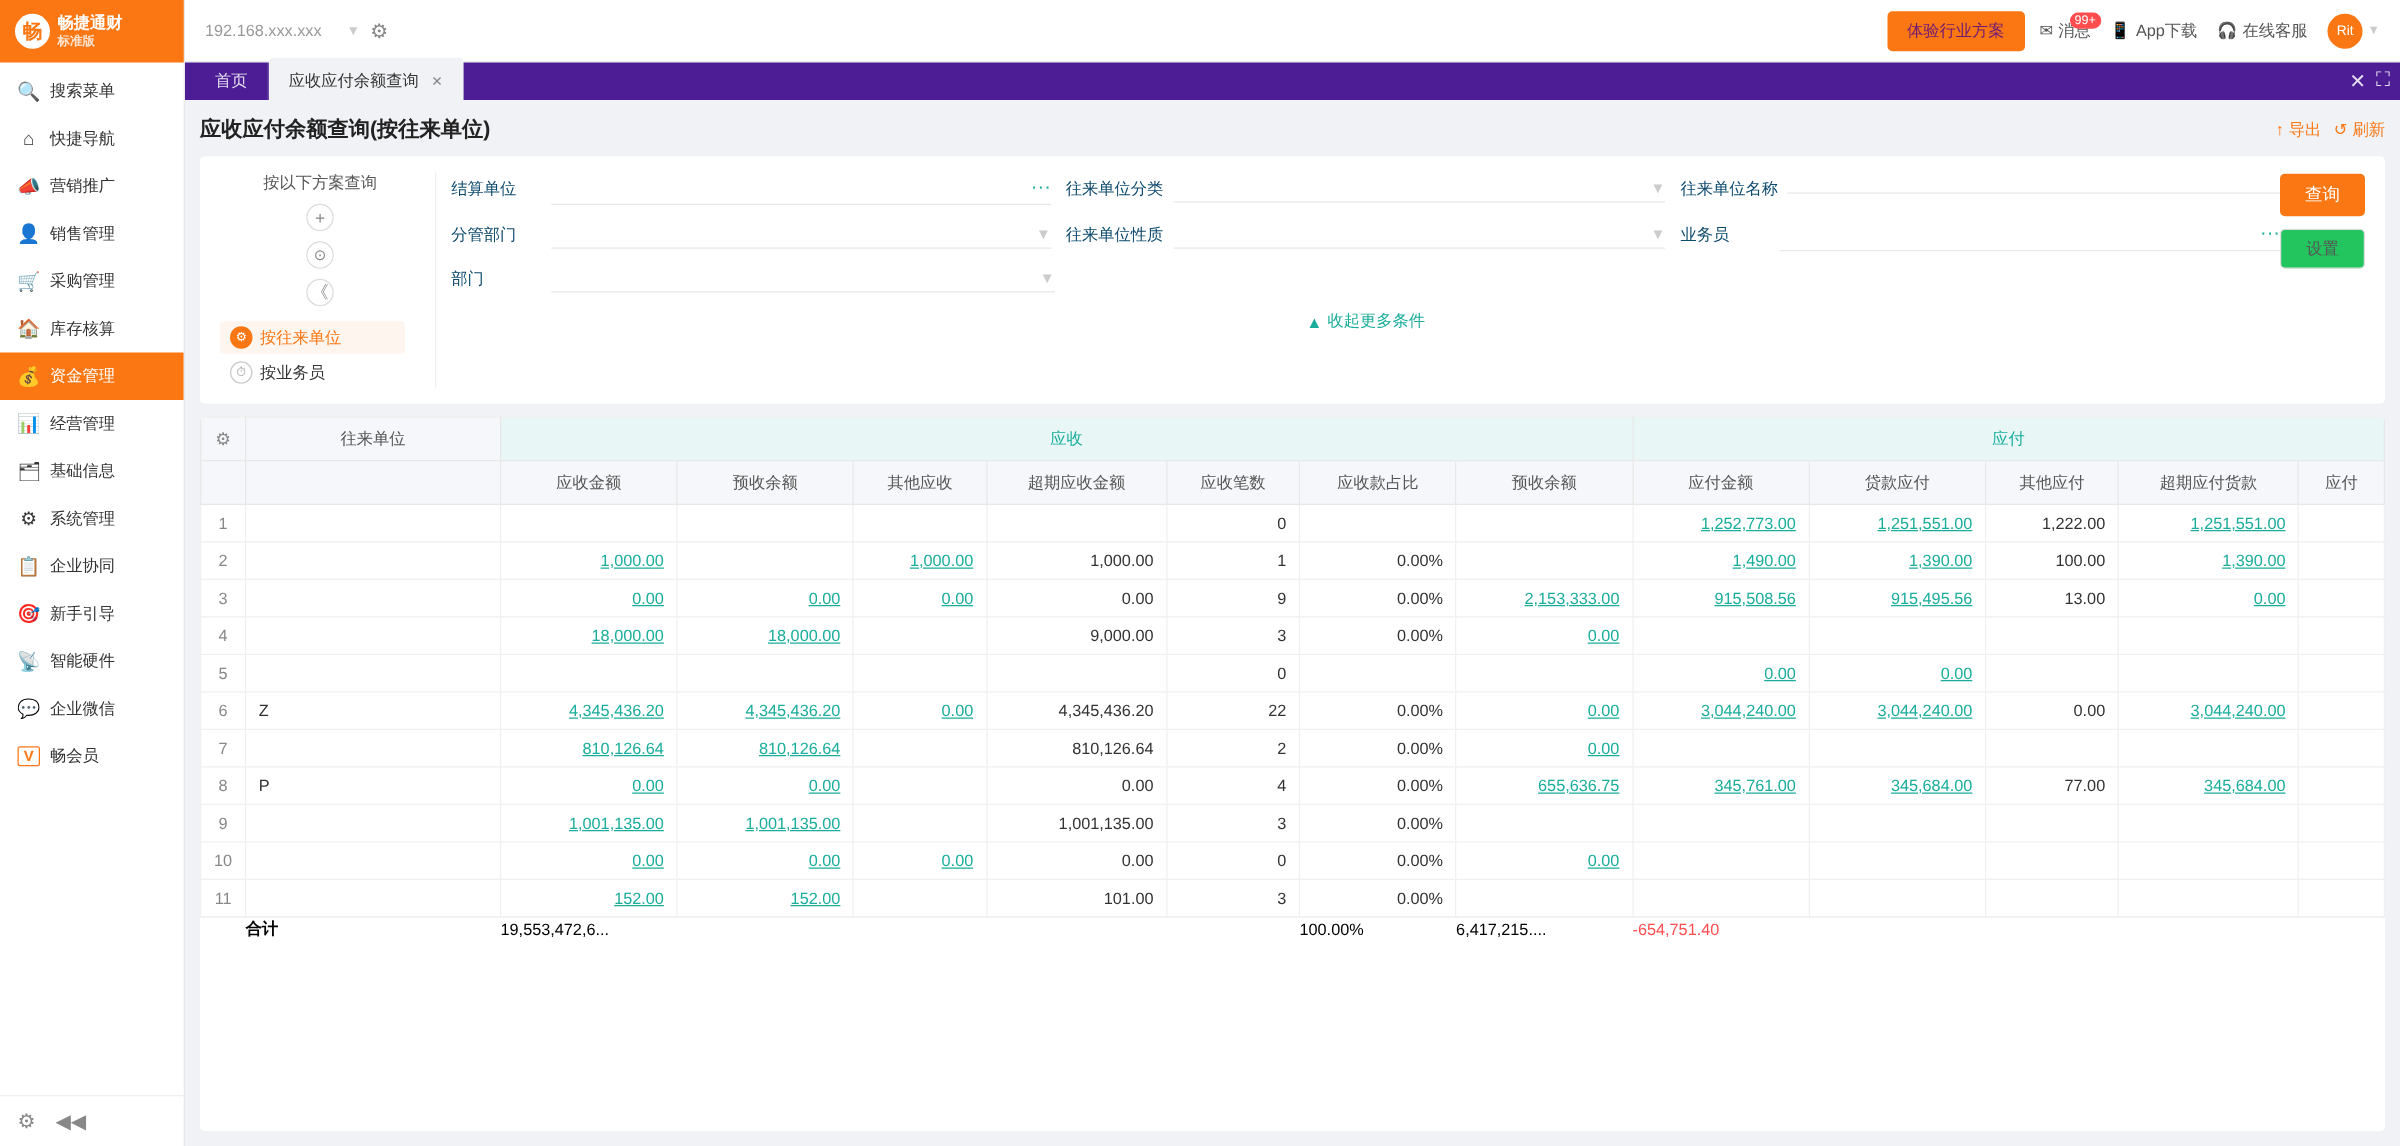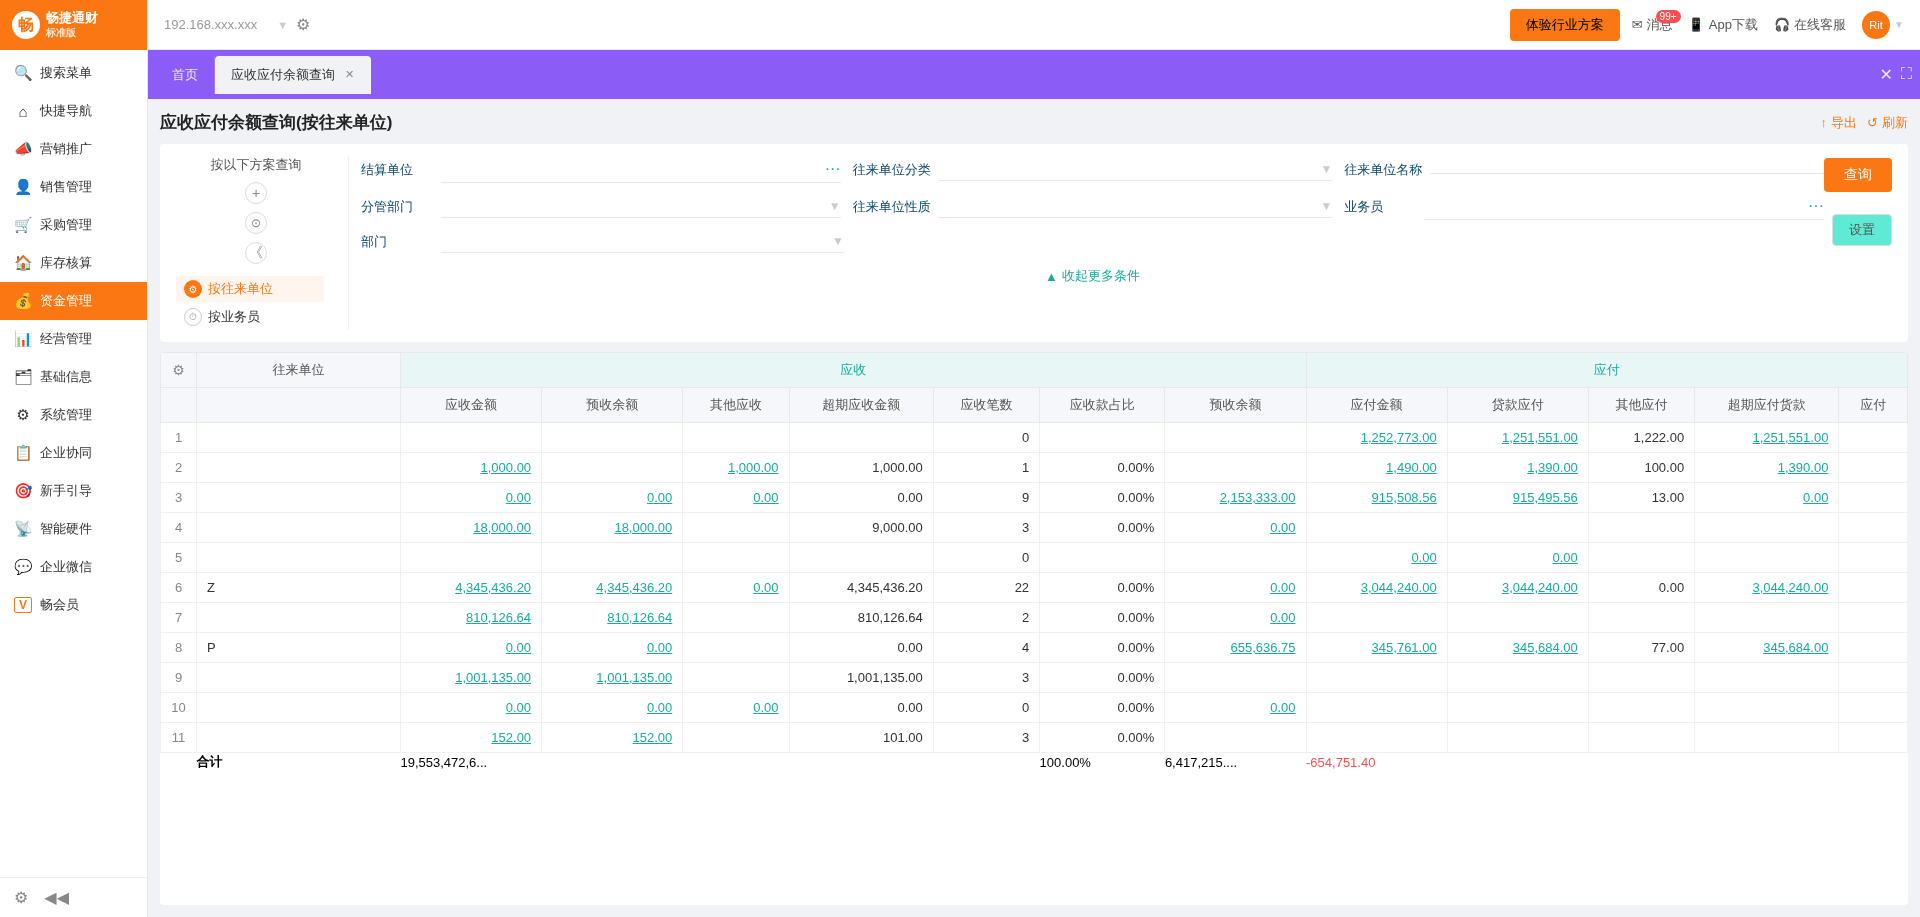--- a/index.html
+++ b/index.html
@@ -89,21 +89,21 @@
       color: #999;
       font-size: 12px;
       display: flex;
       align-items: center;
       gap: 20px;
     }
     .topbar-chevron { color: #ccc; font-size: 11px; }
     .topbar-gear { color: #888; font-size: 16px; cursor: pointer; }
     .topbar-solution-btn {
       background: #fa7714;
-      color: #000000;
+      color: #701a75;
       border: none;
       padding: 7px 16px;
       border-radius: 4px;
       cursor: pointer;
       font-size: 13px;
     }
     .topbar-right {
       display: flex;
       align-items: center;
       gap: 16px;
@@ -147,24 +147,24 @@
       border-radius: 50%;
       display: flex;
       align-items: center;
       justify-content: center;
       color: white;
       font-size: 11px;
     }
 
     
     .tabbar {
-      background: #8b5cf6;
-      display: flex;
-      align-items: center;
-      height: 49px;
+      background: #4c1d95;
+      display: flex;
+      align-items: center;
+      height: 30px;
       padding: 0 8px;
     }
     .tab-item {
       padding: 0 16px;
       height: 38px;
       display: flex;
       align-items: center;
       color: rgba(255,255,255,0.85);
       cursor: pointer;
       gap: 6px;
@@ -362,32 +362,31 @@
       border: none;
       padding: 8px 20px;
       border-radius: 4px;
       cursor: pointer;
       font-size: 14px;
       display: block;
       margin-bottom: 6px;
     }
     .settings-btn {
       border: 1px solid #ddd;
-      background: #5eead4;
+      background: #22c55e;
       color: #555;
       padding: 6px 16px;
       border-radius: 4px;
       cursor: pointer;
       font-size: 13px;
     }
     .query-buttons {
       display: flex;
       flex-direction: column;
-      align-items: flex-end;
-      gap: 16px;
+      gap: 4px;
       padding-top: 2px;
     }
 
     
     .table-container {
       flex: 1;
       background: white;
       border-radius: 4px;
       overflow: hidden;
       display: flex;

